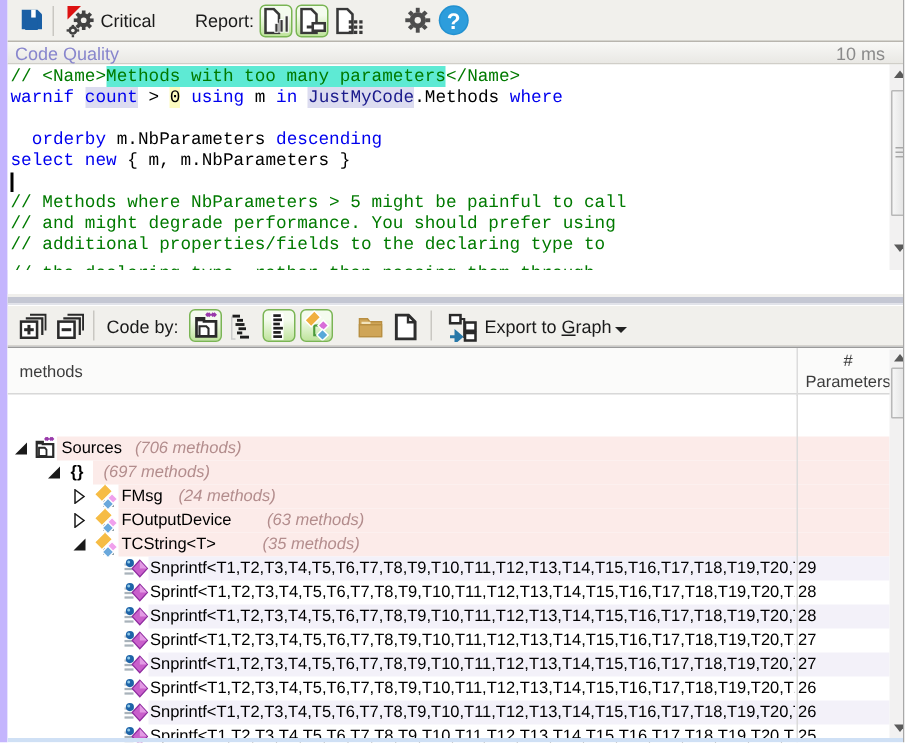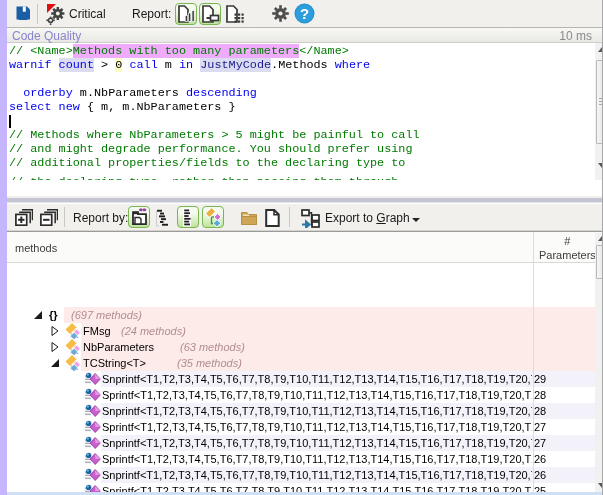--- a/index.html
+++ b/index.html
@@ -1,34 +1,34 @@
 <!DOCTYPE html>
 <html><head>
 <meta charset="utf-8">
 <style>
 * { margin:0; padding:0; box-sizing:border-box; }
 html,body { width:603px; height:495px; overflow:hidden; }
 body { font-family:"Liberation Sans", sans-serif; position:relative; background:#fff; }
-#win { position:absolute; left:0; top:0; width:603px; height:495px; border-left:7px solid #c4b5fd; border-right:1px solid #a8a8a8; overflow:hidden;text-align:center; }
+#win { position:absolute; left:0; top:0; width:603px; height:495px; border-left:5px solid #c4b5fd; border-right:1px solid #a8a8a8; overflow:hidden;text-align:center; }
 .abs { position:absolute; }
 
 #tb1 { left:0; top:0; width:603px; height:28px; background:#f1f0ec; border-bottom:1px solid #b8b5ae; }
 .vsep { position:absolute; top:4px; width:1px; height:20px; background:#c9c7c2; }
 .tbtxt { position:absolute; font-size:12px; color:#1a1a1a; }
 .greenbox { position:absolute; width:22px; height:22px; border:1px solid #7ab554; border-radius:4px; background:linear-gradient(#f4fbee 30%,#bfe49c); }
 
 #cqbar { left:0; top:28px; width:603px; height:15px; background:linear-gradient(#f8f8f6,#e9e8e4); border-bottom:1px solid #d0cec8; }
 #cqbar .t { position:absolute; left:5px; top:1px; font-size:12px; color:#8886cd; }
 #cqbar .ms { position:absolute; right:18px; top:1px; font-size:12px; color:#8a8a8a; }
 
 #code { left:0; top:43px; width:588px; height:137px; background:#fff; overflow:hidden; font-family:"Liberation Mono", monospace; font-size:11.8px; line-height:14px; white-space:pre; color:#000; }
 #code .ln { position:absolute; left:2px; height:14px; }
 .kw { color:#0000ee;margin-top:20px; }
 .cm { color:#007a00; }
-.hlg { background:#f0abfc; }
+.hlg { background:#5eead4; }
 .hls { background:#dcdcf0; }
 .hly { background:#fdfcc0; }
 #caret { position:absolute; left:2px; top:114px; width:2px; height:13px; background:#000; }
 
 #warn { left:0; top:180px; width:603px; height:16px; background:#ffffe1; border-top:1px solid #b4b4a8; font-size:11px; color:#000; }
 #warn .t { position:absolute; left:20px; top:1px; }
 
 #split1 { left:0; top:196px; width:603px; height:2px; background:#f0efec; }
 #split2 { left:0; top:198px; width:603px; height:5px; background:#c4c7d3; border-bottom:1px solid #e2e3ea; }
 
@@ -142,21 +142,21 @@
     </svg>
   </div>
 
   <div class="abs" id="cqbar">
       <div class="t">Code Quality</div>
       <div class="ms">10 ms</div>
     </div>
 
   <div class="abs" id="code">
     <div class="ln" style="top:1px"><span class="cm">// &lt;Name&gt;<span class="hlg">Methods with too many parameters</span>&lt;/Name&gt;</span></div>
-    <div class="ln" style="top:15px"><span class="kw">warnif</span> <span class="kw hls">count</span> &gt; <span class="hly">0</span> <span class="kw">call</span> m <span class="kw">in</span> <span class="hls" style="color:#1a1a8c">JustMyCode</span>.Methods <span class="kw">where</span></div>
+    <div class="ln" style="top:15px"><span class="kw">warnif</span> <span class="kw hls">count</span> &gt; <span class="hly">0</span> <span class="kw">using</span> m <span class="kw">in</span> <span class="hls" style="color:#1a1a8c">JustMyCode</span>.Methods <span class="kw">where</span></div>
     <div class="ln" style="top:43px">  <span class="kw">orderby</span> m.NbParameters <span class="kw">descending</span></div>
     <div class="ln" style="top:57px"><span class="kw">select</span> <span class="kw">new</span> { m, m.NbParameters }</div>
     <div class="ln cm" style="top:85px">// Methods where NbParameters &gt; 5 might be painful to call</div>
     <div class="ln cm" style="top:113px">// additional properties/fields to the declaring type to</div>
     <div class="ln cm" style="top:99px">// and might degrade performance. You should prefer using</div>
     <div class="ln cm" style="top:132px">// the declaring type, rather than passing them through</div>
     <div id="caret" style="top:72px"></div>
   </div>
 
   <div class="sbar abs" style="left:588px;top:43px;height:137px"></div>
@@ -178,21 +178,21 @@
       <rect x="5.3" y="7.6" width="2" height="6.4" fill="#2a2a2a"></rect>
       <rect x="3.1" y="9.8" width="6.4" height="2" fill="#2a2a2a"></rect>
     </svg>
     <svg class="abs" style="left:33px;top:5px" width="18" height="17" viewBox="0 0 18 17">
       <path d="M4.2 3.3 h11 v11" fill="none" stroke="#2a2a2a" stroke-width="1.5"></path>
       <path d="M7 0.8 h10.5 v10.5" fill="none" stroke="#2a2a2a" stroke-width="1.5"></path>
       <rect x="0.9" y="5.4" width="10.8" height="10.8" fill="#fff" stroke="#2a2a2a" stroke-width="1.7"></rect>
       <rect x="3.1" y="9.8" width="6.4" height="2" fill="#2a2a2a"></rect>
     </svg>
     <div class="vsep" style="left:57px;top:3px"></div>
-    <div class="tbtxt" style="left:66px;top:7px">Report by:</div>
+    <div class="tbtxt" style="left:66px;top:7px">Code by:</div>
     <div class="greenbox" style="left:121px;top:2px"></div>
     <svg class="abs" style="left:123px;top:4px" width="18" height="18" viewBox="0 0 18 18">
       <path d="M3 4.2 h5 v2 h8 v10 h-13 z" fill="#fff" stroke="#2a2a2a" stroke-width="1.8"></path>
       <rect x="3" y="3.8" width="5.5" height="2.4" fill="#2a2a2a"></rect>
       <path d="M5 9.5 h4.5 l1.5 1.5 v5 h-6 z" fill="#fff" stroke="#2a2a2a" stroke-width="1.4"></path>
       <path d="M10 1.8 h2 m1.6 0 h2 M11 0.6 l1.2 1.2 -1.2 1.2 M14.6 0.6 l1.2 1.2 -1.2 1.2 M10.6 0.6 l-1 1.2 1 1.2 M14.2 0.6 l-1 1.2 1 1.2" stroke="#993aaa" stroke-width="1.2" fill="none"></path>
     </svg>
     <svg class="abs" style="left:147px;top:5px" width="17" height="18" viewBox="0 0 17 18">
       <path d="M2.5 2 v15 h2.5" stroke="#cccccc" stroke-width="1" fill="none"></path>
       <g fill="#1e1e1e">
@@ -246,20 +246,32 @@
     <div class="abs" style="left:405px;top:14px;width:0;height:0;border-left:4px solid transparent;border-right:4px solid transparent;border-top:4px solid #222"></div>
   </div>
 
   <div class="abs" id="grid">
     <div id="ghead">
       <div class="m">methods</div>
       <div class="p">#<br>Parameters</div>
       <div class="coldiv" style="top:0;height:32px"></div>
     </div>
 
+    <div class="row prow" style="top:60px">
+        <div class="band" style="left:33px"></div>
+      <div class="triexp" style="left:5px"></div>
+      <svg style="position:absolute;left:17px;top:0" width="16" height="15" viewBox="0 0 16 15">
+          <path d="M2.5 3.5 h4 v1.5 h7 v8.5 h-11 z" fill="#fff" stroke="#2a2a2a" stroke-width="1.5"></path>
+          <rect x="2.5" y="3.2" width="4.5" height="2" fill="#2a2a2a"></rect>
+          <path d="M4 7.5 h3.8 l1.2 1.2 v4.3 h-5 z" fill="#fff" stroke="#2a2a2a" stroke-width="1.2"></path>
+          <path d="M8.6 1.6 h1.8 m1.4 0 h1.8 M9.3 0.5 l1 1.1 -1 1.1 M12.5 0.5 l1 1.1 -1 1.1 M9 0.5 l-0.9 1.1 0.9 1.1 M12.2 0.5 l-0.9 1.1 0.9 1.1" stroke="#993aaa" stroke-width="1.1" fill="none"></path>
+        </svg>
+      <span class="tname" style="left:36px">Sources</span>
+        <span class="tname cnt" style="left:85px">(706 methods)</span>
+    </div>
     <div class="row prow" style="top:76px">
         <div class="band" style="left:57px"></div>
       <div class="triexp" style="left:27px"></div>
       <span class="tname" style="left:42px;font-weight:bold">{}</span>
         <span class="tname cnt" style="left:64px">(697 methods)</span>
     </div>
     <div class="row prow" style="top:92px">
         <div class="band" style="left:74px"></div>
       <svg class="tricol" style="left:44px" width="8" height="10" viewBox="0 0 8 10">
           <path d="M1 0.5 L7 5 L1 9.5 Z" fill="#fff" stroke="#1a1a1a"></path>
@@ -277,21 +289,21 @@
         <div class="band" style="left:74px"></div>
       <svg class="tricol" style="left:44px" width="8" height="10" viewBox="0 0 8 10">
           <path d="M1 0.5 L7 5 L1 9.5 Z" fill="#fff" stroke="#1a1a1a"></path>
         </svg>
       <svg style="position:absolute;left:56px;top:0" width="19" height="16" viewBox="0 0 19 16">
           <rect x="8.4" y="7.4" width="6" height="7" fill="none" stroke="#8fa0a8" stroke-width="1.2"></rect>
           <rect x="3" y="2" width="10" height="7" transform="rotate(-45 8 5.5)" fill="#f6bc45" stroke="#fff" stroke-width="0.9"></rect>
           <path d="M13.7 6 L17.4 9.7 L13.7 13.4 L10 9.7 Z" fill="#f0a0ec" stroke="#fff" stroke-width="0.9"></path>
           <path d="M11 9.2 L14.8 13 L11 16.8 L7.2 13 Z" fill="#6aa8dc" stroke="#fff" stroke-width="0.9"></path>
         </svg>
-      <span class="tname" style="left:76px">NbParameters</span>
+      <span class="tname" style="left:76px">FOutputDevice</span>
         <span class="tname cnt" style="left:173px">(63 methods)</span>
     </div>
     <div class="row prow" style="top:124px">
         <div class="band" style="left:74px"></div>
       <div class="triexp" style="left:44px"></div>
       <svg style="position:absolute;left:56px;top:0" width="19" height="16" viewBox="0 0 19 16">
           <rect x="8.4" y="7.4" width="6" height="7" fill="none" stroke="#8fa0a8" stroke-width="1.2"></rect>
           <rect x="3" y="2" width="10" height="7" transform="rotate(-45 8 5.5)" fill="#f6bc45" stroke="#fff" stroke-width="0.9"></rect>
           <path d="M13.7 6 L17.4 9.7 L13.7 13.4 L10 9.7 Z" fill="#f0a0ec" stroke="#fff" stroke-width="0.9"></path>
           <path d="M11 9.2 L14.8 13 L11 16.8 L7.2 13 Z" fill="#6aa8dc" stroke="#fff" stroke-width="0.9"></path>

